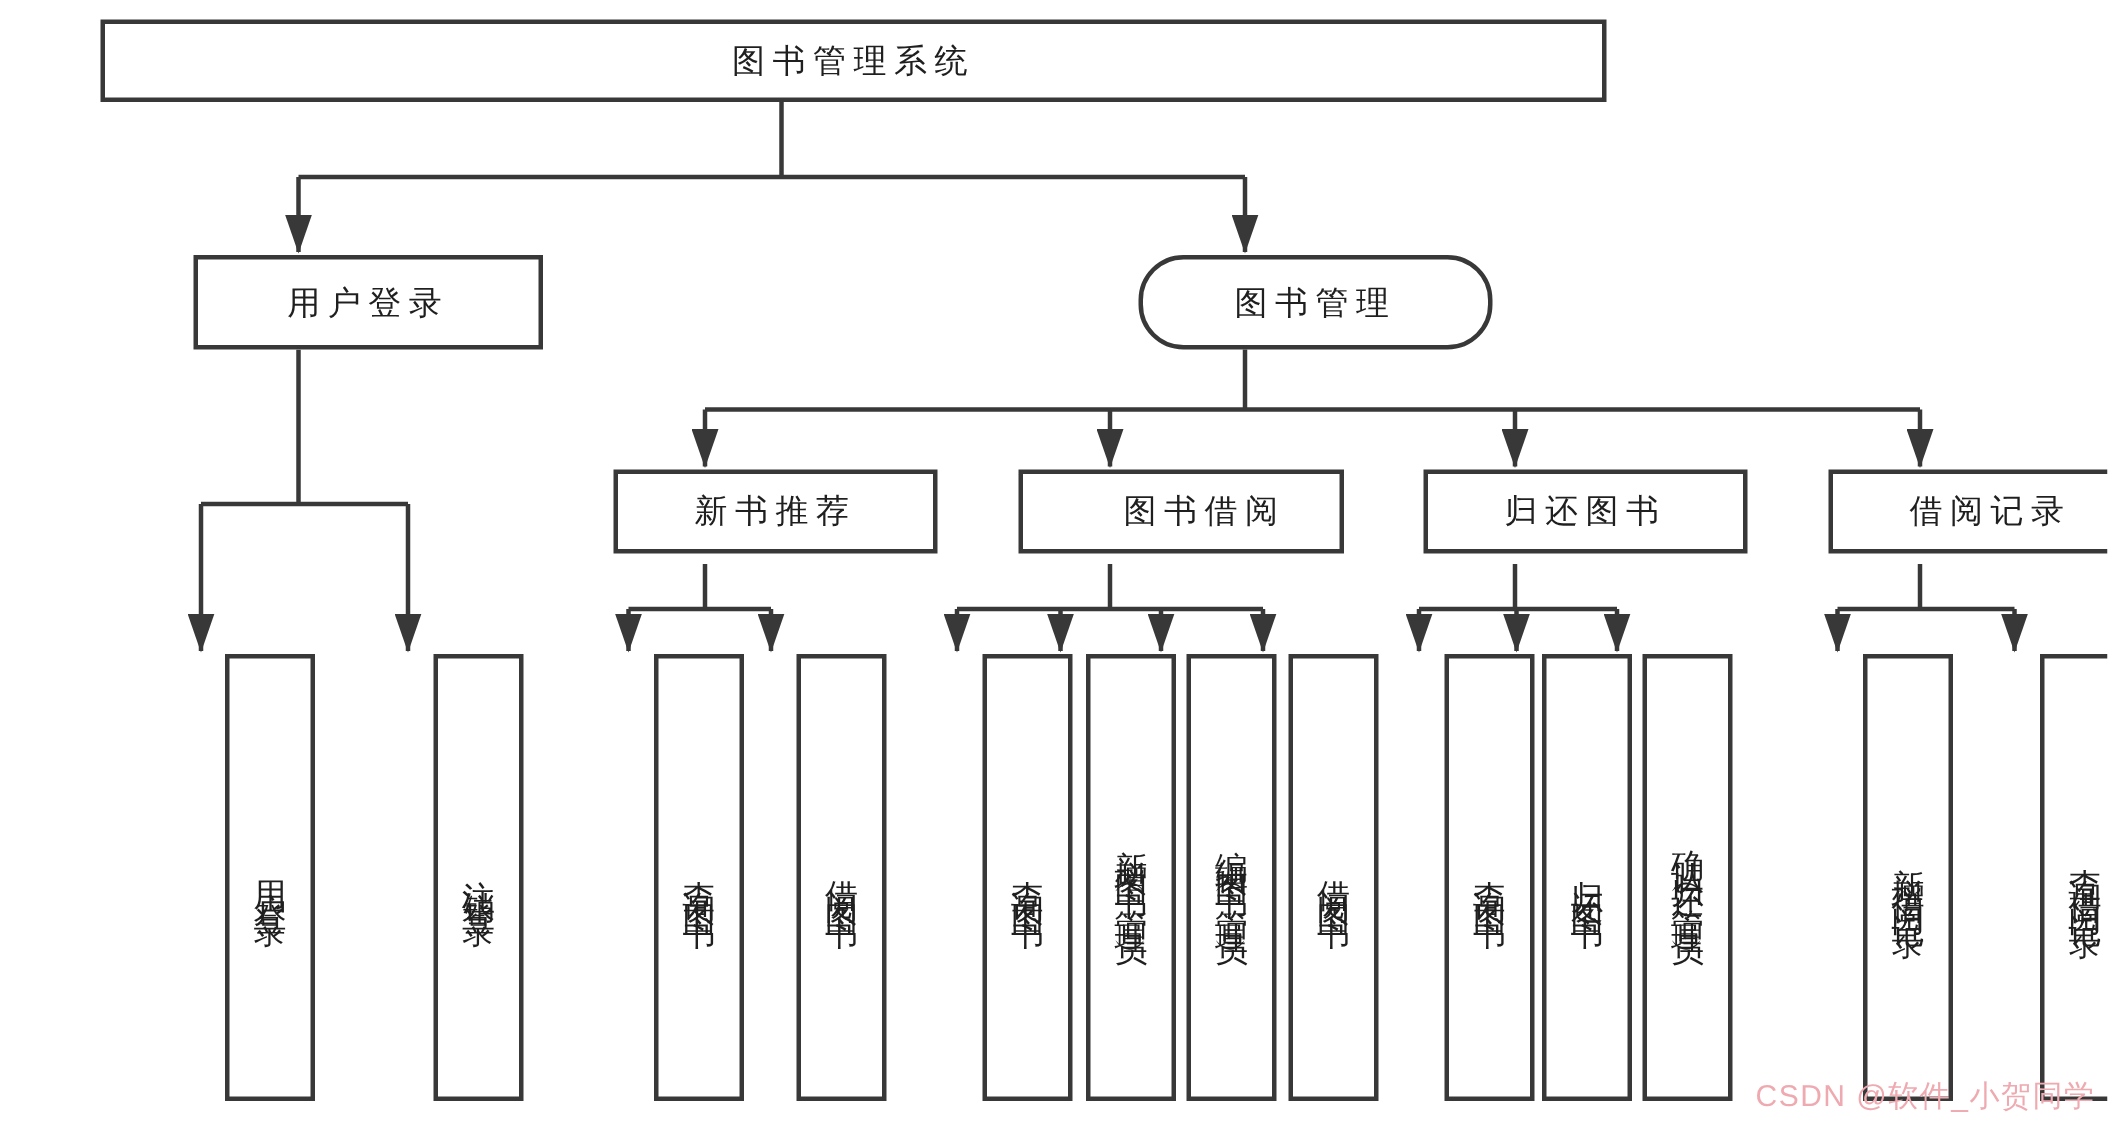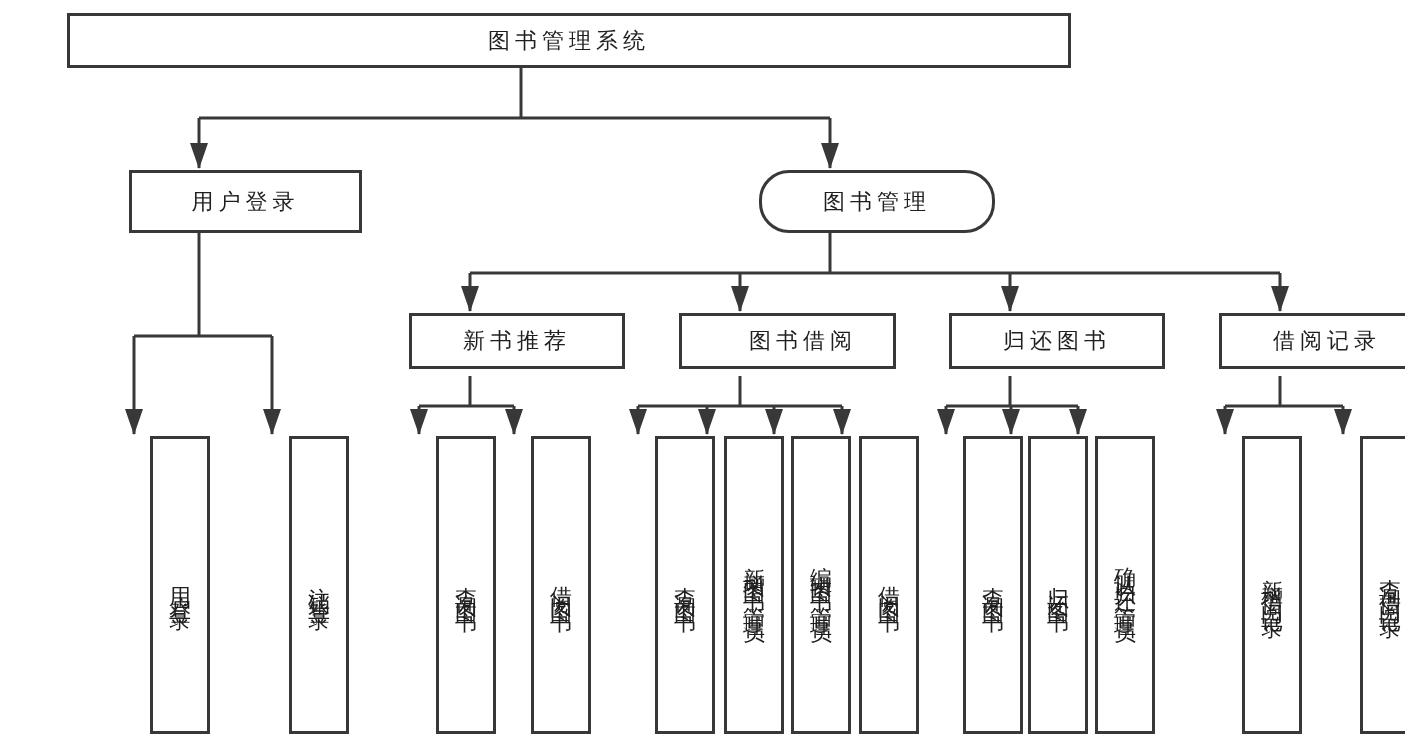--- a/index.html
+++ b/index.html
@@ -196,13 +196,14 @@
     <span class="vtext">确认归还（管理员）</span>
   </div>
 
   <div class="box leaf" style="left:1195px">
     <span class="vtext">新增借阅记录</span>
   </div>
   <div class="box leaf" style="left:1313px">
     <span class="vtext">查询借阅记录</span>
   </div>
 
+  <div class="watermark">CSDN @软件_小贺同学</div>
 </div>
 
 </body></html>

